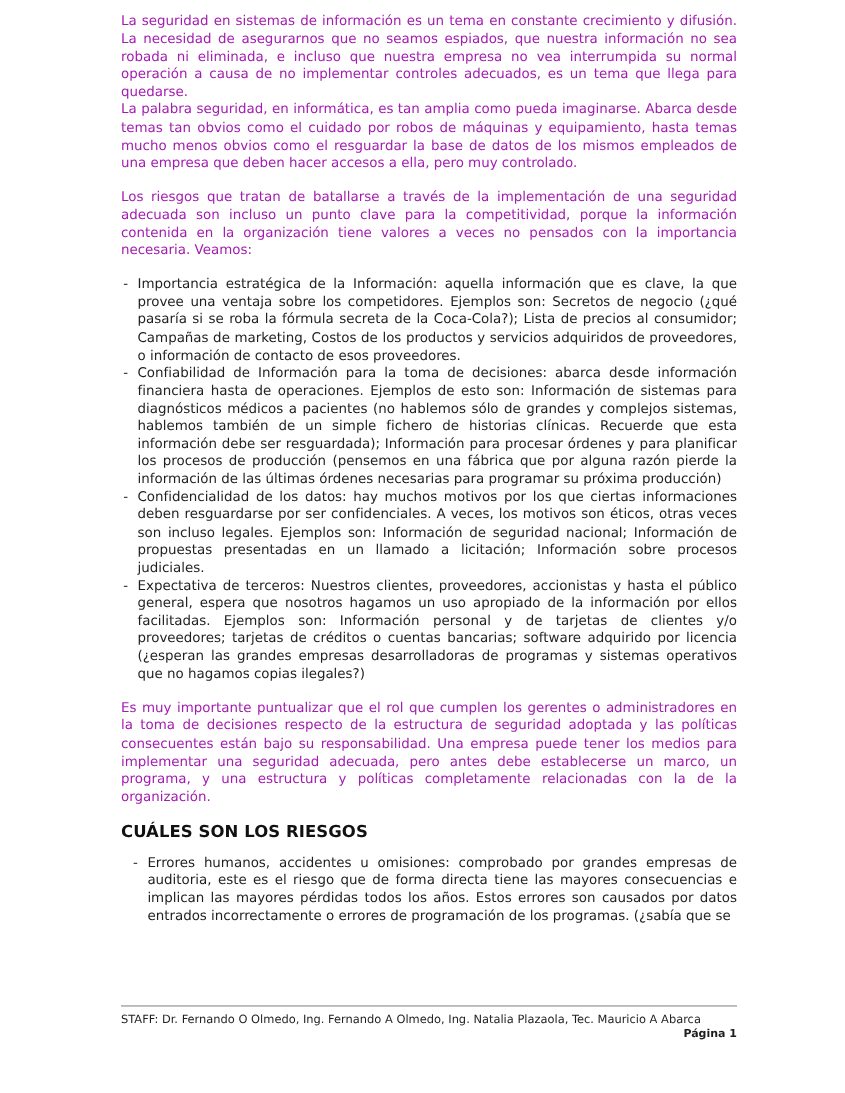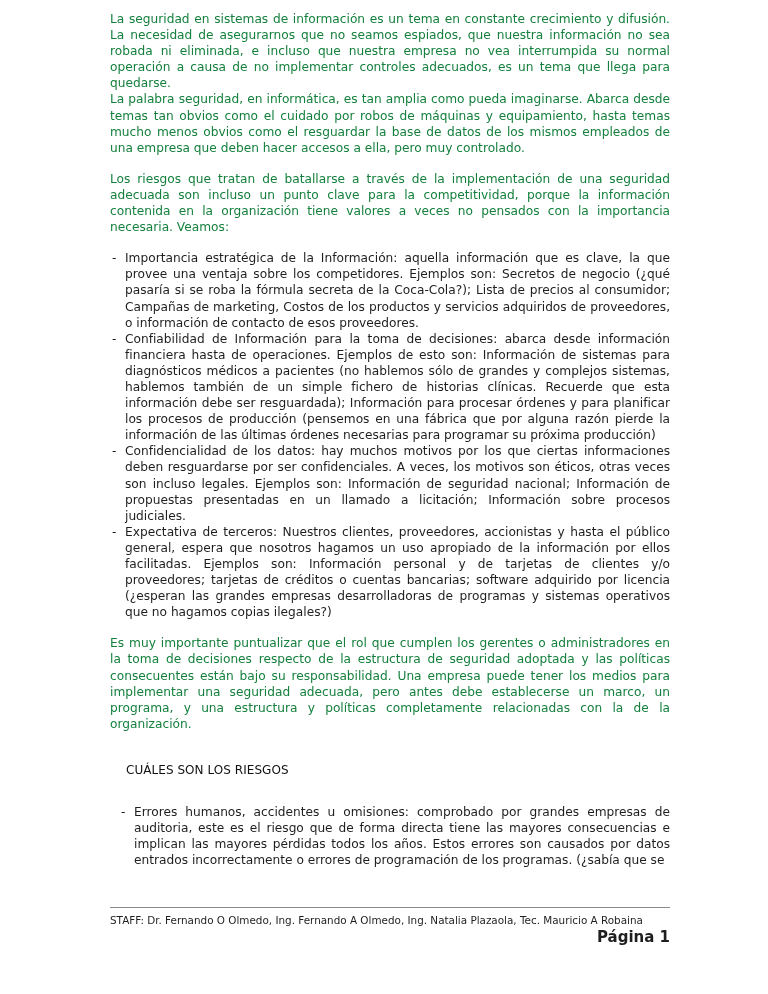--- a/index.html
+++ b/index.html
@@ -63,32 +63,32 @@
 
   
   h1.article-title {
     font-size: 14.6px;
     font-weight: bold;
     margin: 17px 0 0 0;
     letter-spacing: 0.1px;
     color: #111;
   }
   h2.section-title {
-    font-size: 12px;
-    font-weight: normal;
-    margin: 16px;
+    font-size: 15px;
+    font-weight: bold;
+    margin: 0;
     letter-spacing: 0.05px;
     color: #111;
   }
   p.para {
     font-size: 12.2px;
     line-height: 16.1px;
     text-align: justify;
     margin: 0;
-    color: #15803d;
+    color: #a21caf;
   }
   .gap-sm { height: 11px; }
   .gap-md { height: 15px; }
 
   ul.bullets {
     list-style: none;
     margin: 0;
     padding: 0;
   }
   ul.bullets li {
@@ -120,21 +120,21 @@
   .footer-rule {
     border-bottom: 1.3px solid #8a8a8a;
     margin-bottom: 5px;
   }
   .footer-staff {
     font-size: 10.4px;
     color: #1e1e1e;
     line-height: 14px;
   }
   .footer-page {
-    font-size: 15px;
+    font-size: 10px;
     font-weight: bold;
     text-align: right;
     margin-top: 1px;
     color: #1e1e1e;
   }
 </style>
 </head>
 <body>
 
 <div class="page">
@@ -185,17 +185,17 @@
 
   <ul class="bullets indent">
     <li>
       <span class="dash">-</span>
       <b>Errores humanos, accidentes u omisiones:</b><span> comprobado por grandes empresas de auditoria, este es el riesgo que de forma directa tiene las mayores consecuencias e implican las mayores pérdidas todos los años. Estos errores son causados por datos entrados incorrectamente o errores de programación de los programas. (¿sabía que se</span>
     </li>
   </ul>
 
   <div class="footer">
     <div class="footer-rule"></div>
-    <div class="footer-staff"><b>STAFF:</b><span> Dr. Fernando O Olmedo, Ing. Fernando A Olmedo, Ing. Natalia Plazaola, Tec. Mauricio A Robaina</span></div>
+    <div class="footer-staff"><b>STAFF:</b><span> Dr. Fernando O Olmedo, Ing. Fernando A Olmedo, Ing. Natalia Plazaola, Tec. Mauricio A Abarca</span></div>
     <div class="footer-page">Página 1</div>
   </div>
 
 </div>
 
 </body></html>

